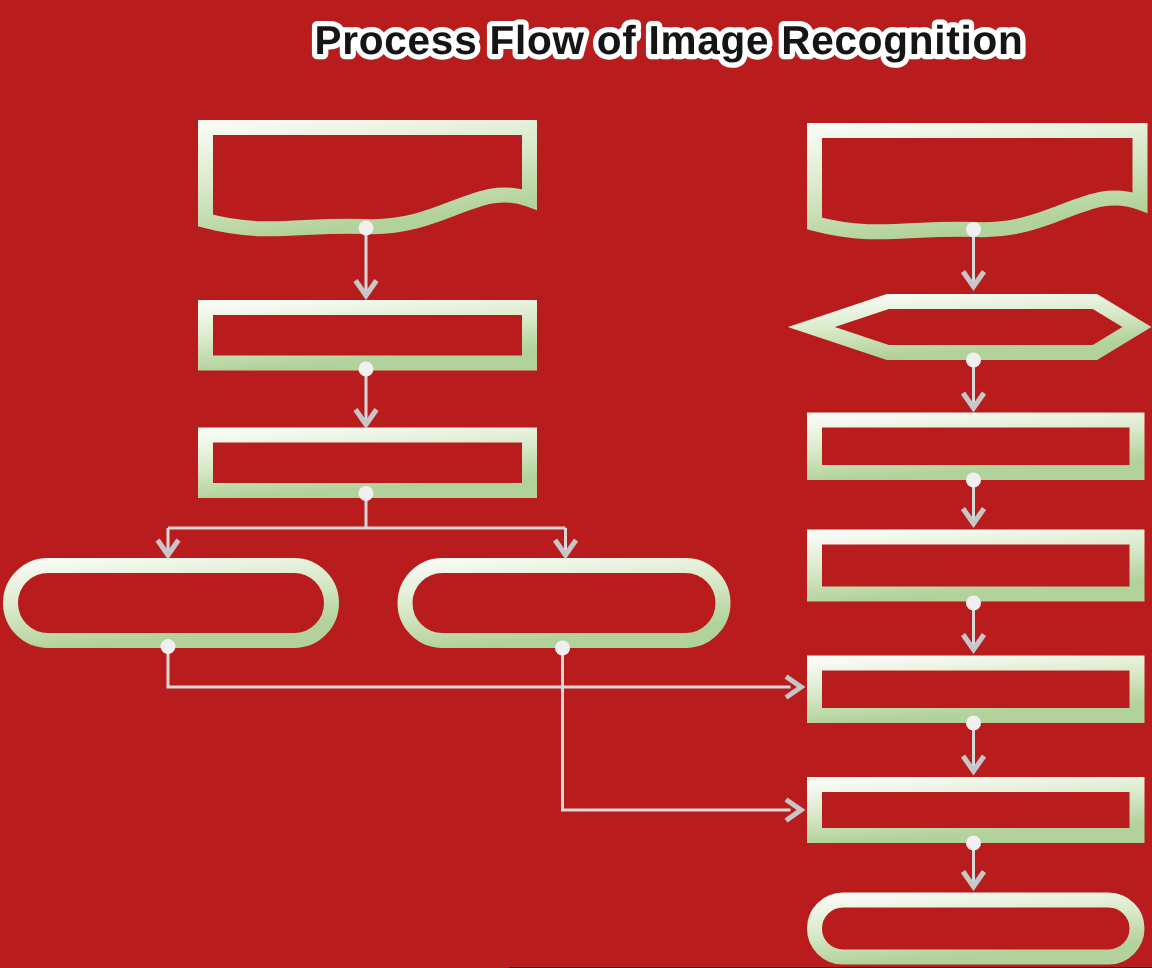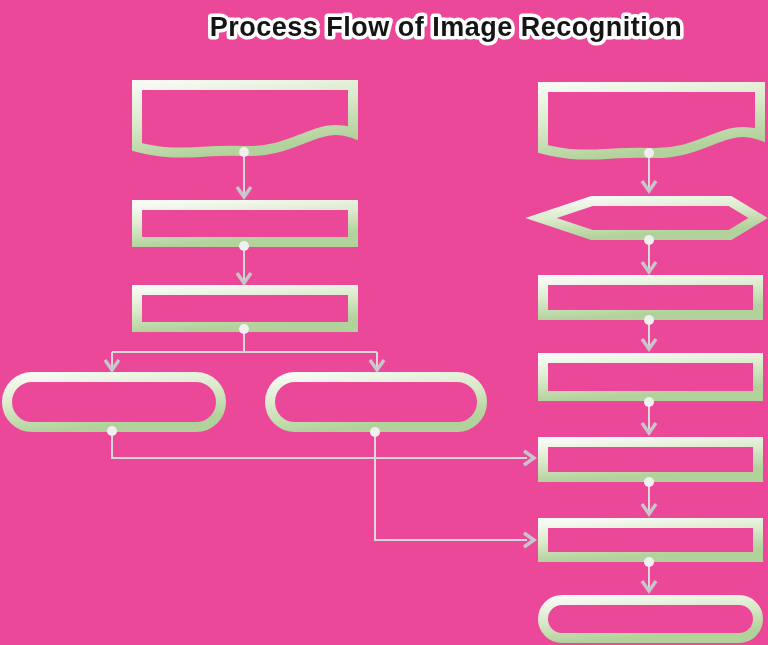--- a/index.html
+++ b/index.html
@@ -8,21 +8,21 @@
     background: #000000;
     width: 768px;
     height: 645px;
     overflow: hidden;
     font-family: "Liberation Sans", sans-serif;
   }
   .stage {
     position: relative;
     width: 768px;
     height: 645px;
-    background: #ec4899;
+    background: #b91c1c;
   }
   svg.diagram {
     position: absolute;
     left: 0;
     top: 0;
     display: block;
   }
   .shape {
     stroke: url(#shapeGrad);
     stroke-width: 10;

